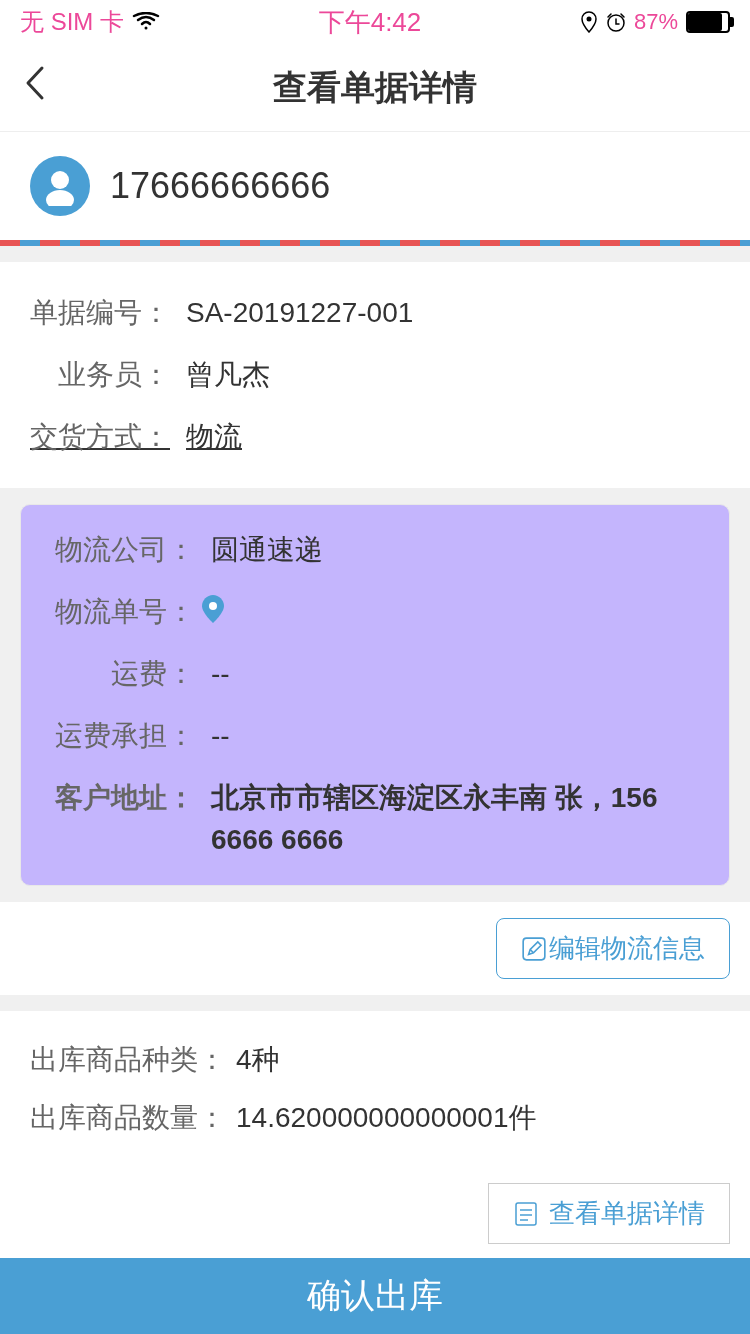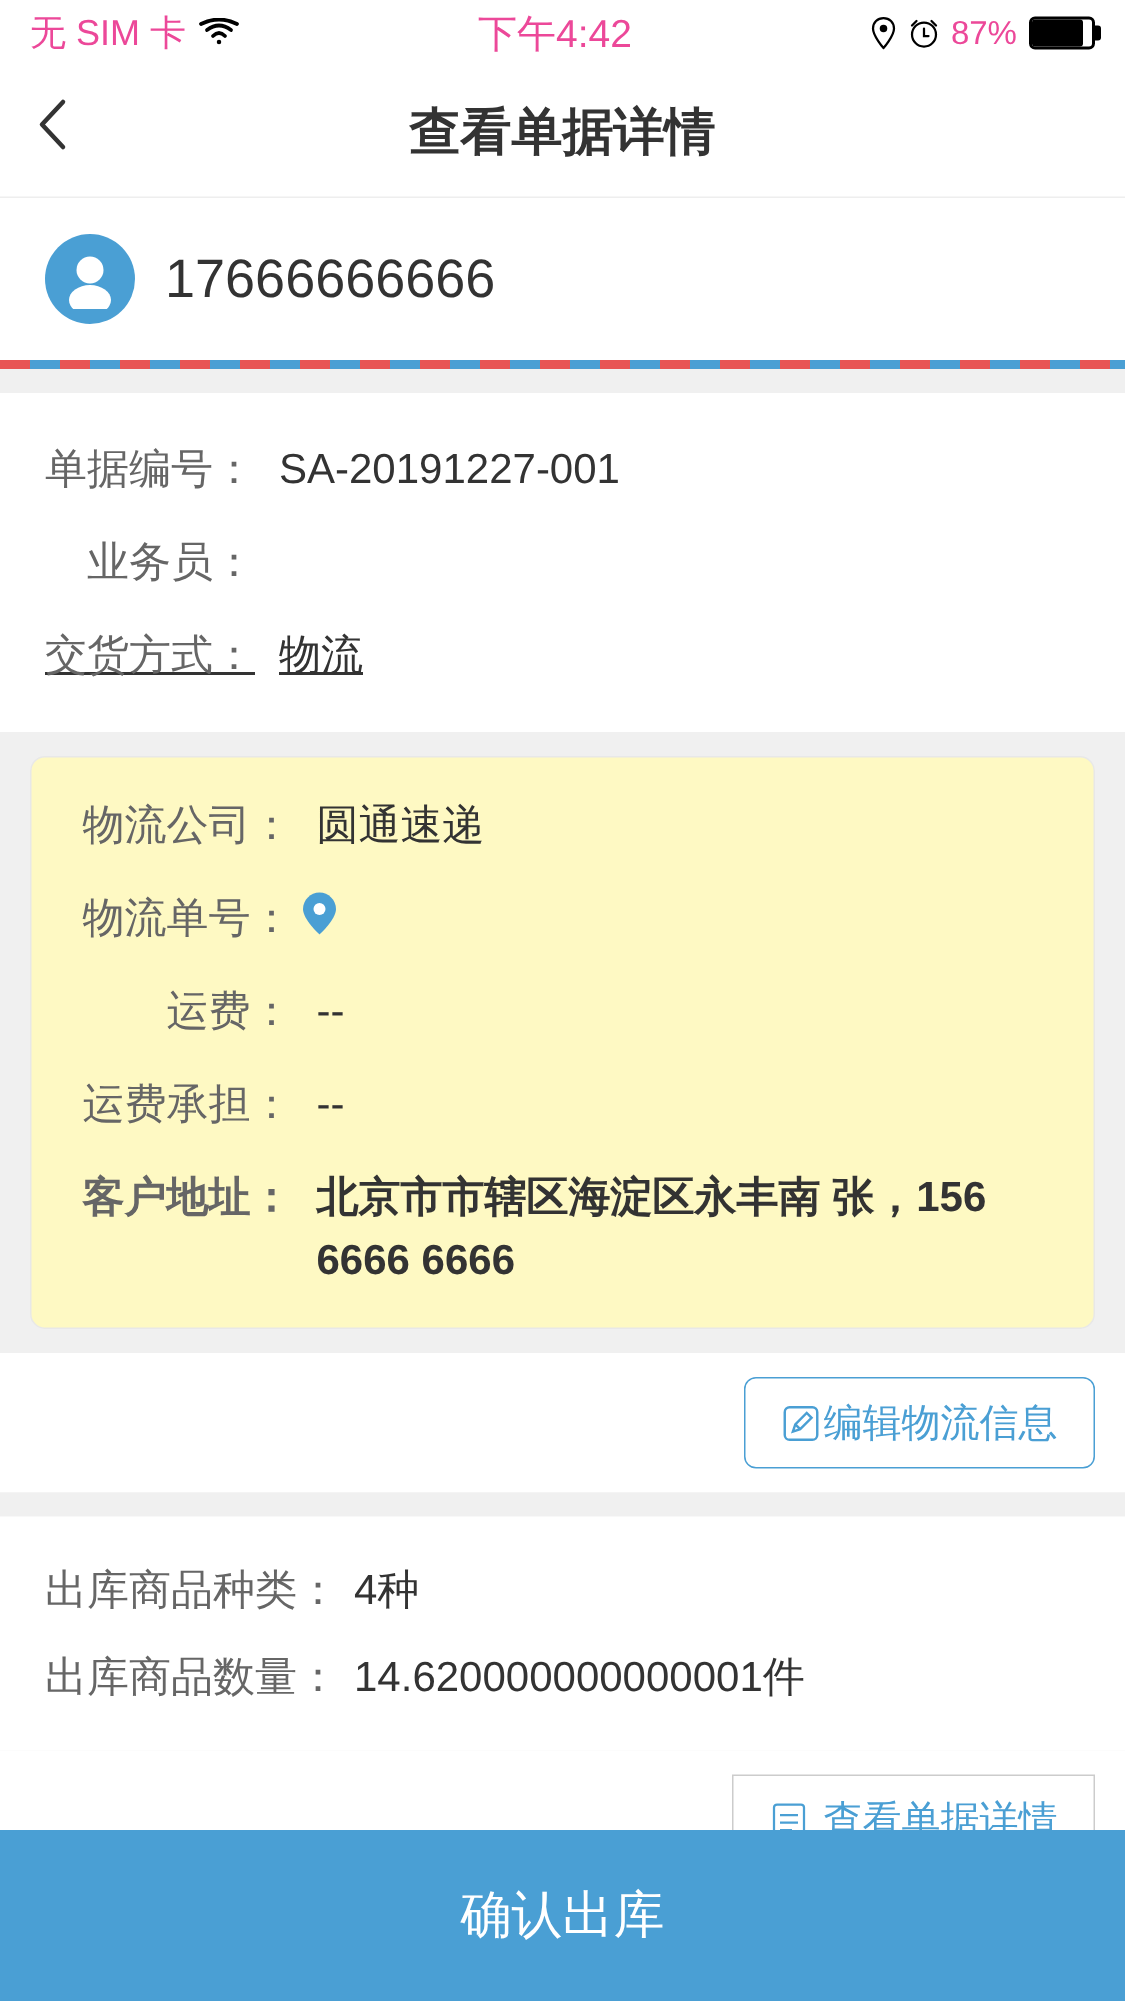--- a/index.html
+++ b/index.html
@@ -149,21 +149,21 @@
     }
     .info-value {
       color: #333;
       font-size: 28px;
       margin-left: 16px;
       flex: 1;
     }
 
     
     .logistics-section {
-      background: #fef9c3;
+      background: #c4b5fd;
       border: 1px solid #e8e8e8;
       border-radius: 10px;
       margin: 16px 20px;
       padding: 24px 24px;
     }
     .logistics-row {
       display: flex;
       align-items: flex-start;
       margin-bottom: 20px;
       line-height: 1.5;
@@ -272,21 +272,21 @@
       height: 200px;
       background: #f5f5f5;
     }
 
     
     .confirm-bar {
       position: fixed;
       bottom: 0;
       left: 0;
       width: 750px;
-      height: 114px;
+      height: 76px;
       background: #4a9fd4;
       display: flex;
       align-items: center;
       justify-content: center;
       cursor: pointer;
     }
     .confirm-text {
       color: #fff;
       font-size: 34px;
       font-weight: 500;
@@ -345,20 +345,21 @@
 
 <div class="dashed-divider"></div>
 
 <div class="info-section">
   <div class="info-row">
     <span class="info-label">单据编号：</span>
     <span class="info-value">SA-20191227-001</span>
   </div>
   <div class="info-row">
     <span class="info-label">业务员：</span>
+    <span class="info-value">曾凡杰</span>
   </div>
   <div class="info-row">
     <span class="info-label">交货方式：</span>
     <span class="info-value">物流</span>
   </div>
 </div>
 
 <div class="logistics-section">
   <div class="logistics-row">
     <span class="logistics-label">物流公司：</span>

